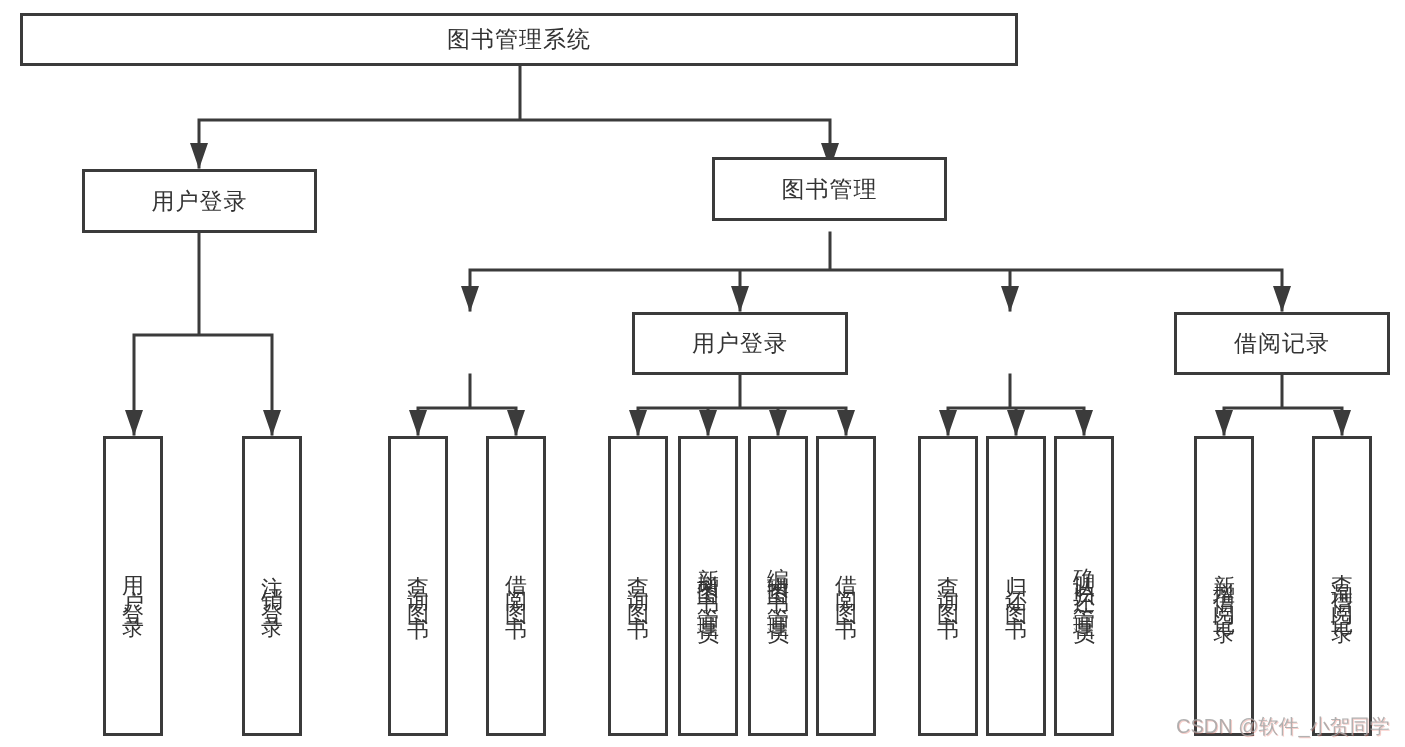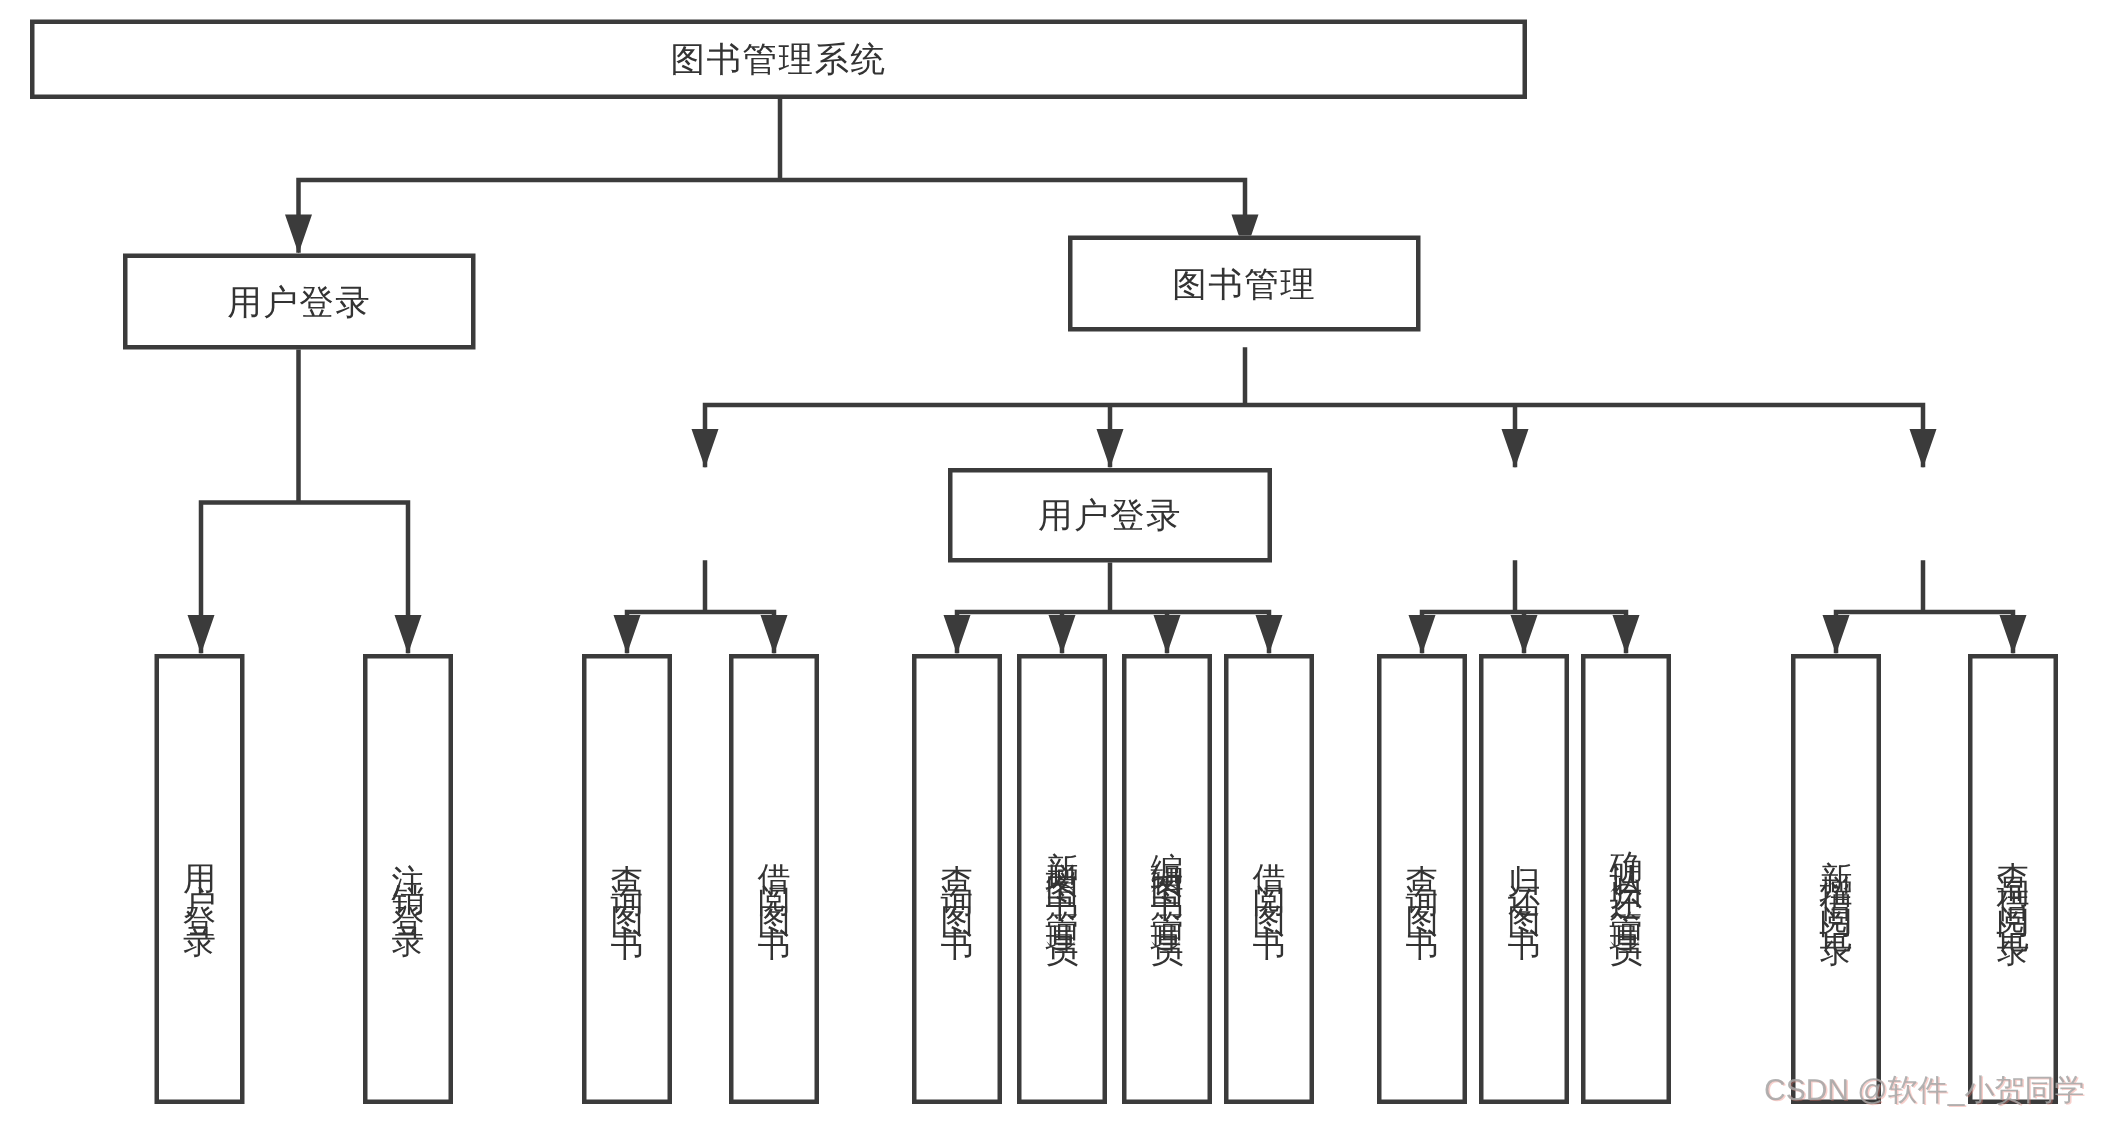--- a/index.html
+++ b/index.html
@@ -102,20 +102,23 @@
   <div class="box" style="left:82px; top:169px; width:235px; height:64px;">
     <span class="hlabel">用户登录</span>
   </div>
   <div class="box" style="left:712px; top:157px; width:235px; height:64px;">
     <span class="hlabel">图书管理</span>
   </div>
 
   <div class="box" style="left:632px; top:312px; width:216px; height:63px;">
     <span class="hlabel">用户登录</span>
   </div>
+  <div class="box" style="left:1174px; top:312px; width:216px; height:63px;">
+    <span class="hlabel">借阅记录</span>
+  </div>
 
   <div class="box" style="left:103px; top:436px; width:60px; height:300px;">
     <span class="vtext g4">用户登录</span>
   </div>
   <div class="box" style="left:242px; top:436px; width:60px; height:300px;">
     <span class="vtext g4">注销登录</span>
   </div>
 
   <div class="box" style="left:388px; top:436px; width:60px; height:300px;">
     <span class="vtext g4">查询图书</span>

